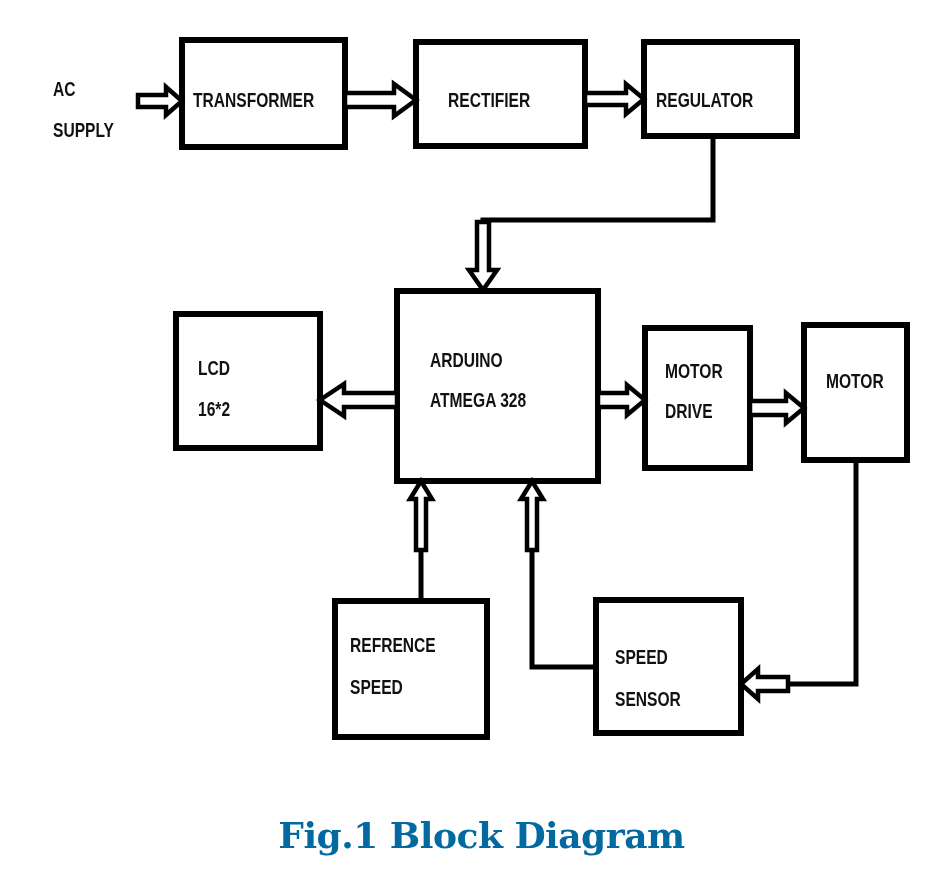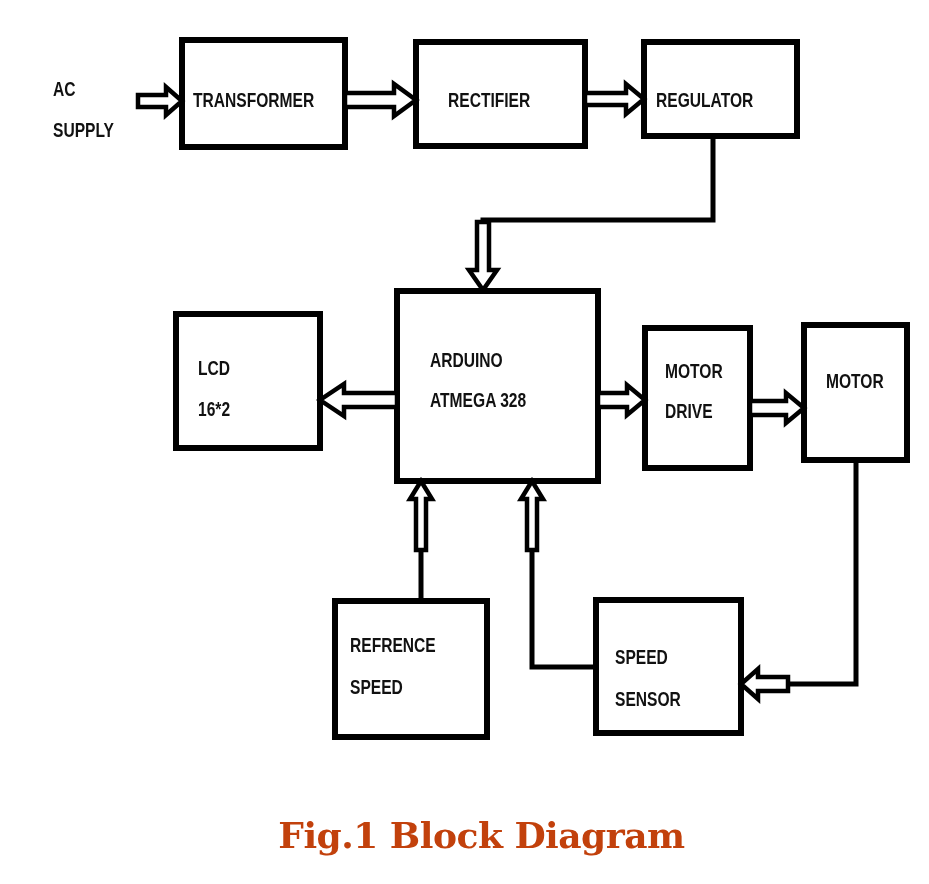--- a/index.html
+++ b/index.html
@@ -47,21 +47,21 @@
     }
     .caption {
       position: absolute;
       left: 0;
       width: 819px;
       top: 814px;
       text-align: center;
       font-family: "DejaVu Serif", "Liberation Serif", serif;
       font-weight: bold;
       font-size: 36px;
-      color: #c2410c;
+      color: #0369a1;
       letter-spacing: -0.5px;
     }
     .caption span {
       position: relative;
       left: 72px;
     }
   </style>
 </head>
 <body>
 

